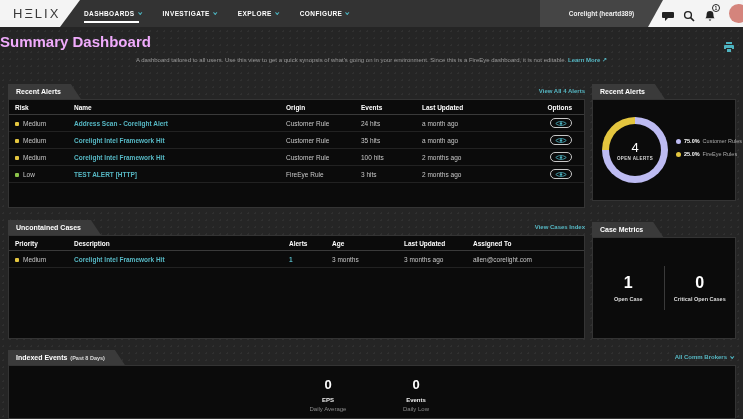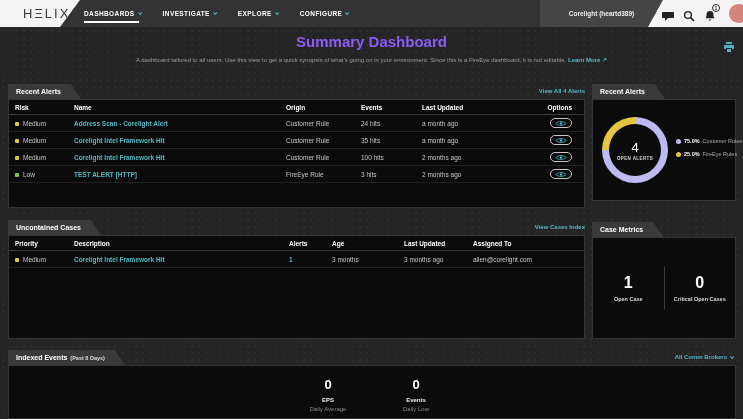--- a/index.html
+++ b/index.html
@@ -14,34 +14,34 @@
   }
   
   .topnav { position:absolute; top:0; left:0; width:743px; height:27px; background:#333; z-index:20; }
   .nav-white-right { position:absolute; top:0; left:640px; width:103px; height:27px; background:#f4f4f4; }
   .account-chip { position:absolute; top:0; left:540px; width:123px; height:27px; background:#454545;
     clip-path:polygon(0 0,100% 0,calc(100% - 15px) 100%,0 100%);
     display:flex; align-items:center; justify-content:center; }
   .account-chip span { font-size:6.5px; font-weight:bold; color:#eee; }
   .logo-block { position:absolute; top:0; left:0; width:80px; height:27px; background:#f4f4f4;
     clip-path:polygon(0 0,100% 0,calc(100% - 20px) 100%,0 100%);
-    display:flex; align-items:center; padding-left:23px; }
+    display:flex; align-items:center; padding-left:13px; }
   .logo-block span { font-size:13px; letter-spacing:2px; color:#3a3a3a; font-weight:400; }
   .nav-items { position:absolute; left:84px; top:0; height:27px; display:flex; gap:22px; }
   .nav-item { height:27px; display:flex; align-items:center; gap:3px; cursor:pointer; position:relative; }
   .nav-item span.lbl { font-size:6.5px; font-weight:bold; letter-spacing:0.4px; color:#fff; }
   .nav-item.active::after { content:""; position:absolute; left:0; right:2px; bottom:4px; height:2px; background:#fff; }
   .chev { display:inline-block; width:3px; height:3px; border-right:1.2px solid #4db3c0; border-bottom:1.2px solid #4db3c0; transform:rotate(45deg) translateY(-1px); }
   .nav-icons { position:absolute; top:0; left:662px; height:27px; display:flex; align-items:center; gap:9px; }
   .nav-icon { width:12px; height:12px; cursor:pointer; position:relative; }
   .badge { position:absolute; top:-4px; right:-4px; width:8px; height:8px; background:#fff; border:1px solid #222;
     border-radius:50%; font-size:5px; font-weight:bold; color:#222; display:flex; align-items:center; justify-content:center; }
   .avatar { position:absolute; top:4px; left:729px; width:19px; height:19px; border-radius:50%; background:#d4847c; z-index:21; cursor:pointer; }
   
-  .page-title { position:absolute; top:33px; left:0; width:743px; text-align:center; font-size:15px; font-weight:bold; color:#8b5cf6; }
+  .page-title { position:absolute; top:33px; left:0; width:743px; text-align:left; font-size:15px; font-weight:bold; color:#f0abfc; }
   .page-subtitle { position:absolute; top:56px; left:0; width:743px; text-align:center; font-size:6px; color:#9a9a9a; }
   .link { color:#56b7c3; font-weight:bold; cursor:pointer; text-decoration:none; }
   .print-btn { position:absolute; top:39px; right:8px; width:12px; height:14px; cursor:pointer; }
   
   .tab { position:absolute; height:15px; background:#3a3a3a; display:flex; align-items:center;
     padding:0 20px 0 8px; clip-path:polygon(0 0,calc(100% - 10px) 0,100% 100%,0 100%); z-index:5; }
   .tab .t { font-size:7px; font-weight:bold; color:#fff; white-space:nowrap; }
   .tab .t-sub { font-size:5.5px; font-weight:bold; color:#ddd; margin-left:3px; white-space:nowrap; }
   .panel-body { position:absolute; background:#0b0b0b; border:1px solid #343434; }
   .view-link { position:absolute; font-size:6px; z-index:6; }

